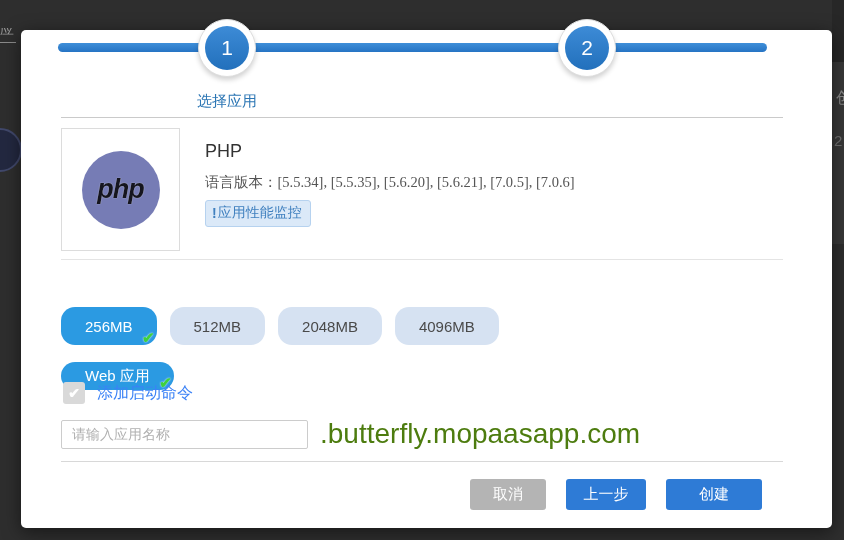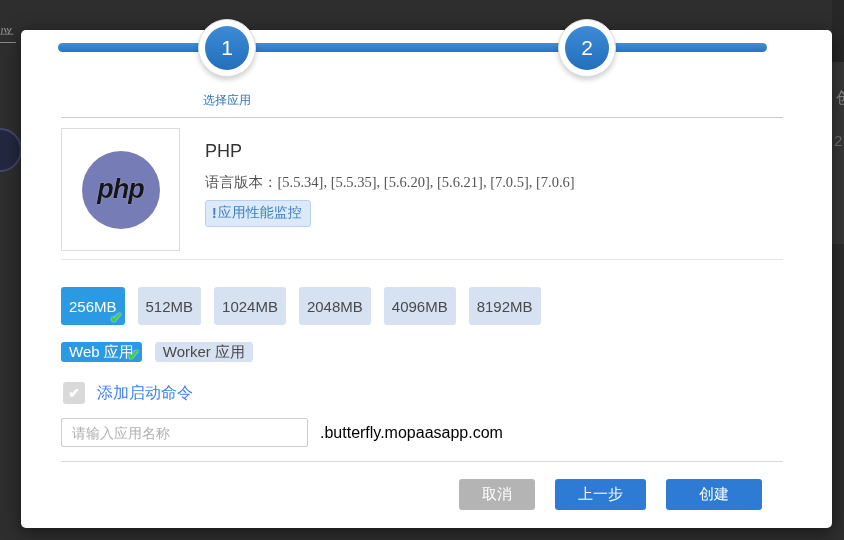--- a/index.html
+++ b/index.html
@@ -28,21 +28,21 @@
   .step-bar { position:absolute; left:37px; top:13px; width:709px; height:9px;
               background:linear-gradient(#3f8fd9,#2674c4); border-radius:5px; }
   .step-halo { position:absolute; top:-11px; width:58px; height:58px; border-radius:50%;
                background:#fff; border:1px solid #dedede; box-shadow:0 3px 5px rgba(0,0,0,.18);
                display:flex; align-items:center; justify-content:center; }
   .halo-1 { left:177px; } .halo-2 { left:537px; }
   .step-circle { width:44px; height:44px; border-radius:50%;
                  background:linear-gradient(#3d8bd6,#2270bc);
                  color:#fff; font-size:21px; display:flex; align-items:center; justify-content:center; }
   .step-label { position:absolute; top:62px; width:140px; text-align:center;
-                color:#2c76b4; font-size:12px; }
+                color:#2c76b4; font-size:15px; }
   .label-1 { left:136px; } .label-2 { left:496px; }
   .hr { position:absolute; left:40px; width:722px; height:1px; background:#cacaca; }
   .hr1 { top:87px; } .hr2 { top:229px; background:#e4e4e4; } .hr3 { top:431px; background:#d8d8d8; }
 
   
   .app-box { position:absolute; left:40px; top:98px; width:119px; height:123px;
              border:1px solid #dcdcdc; display:flex; align-items:center; justify-content:center; }
   .php-logo { width:78px; height:78px; border-radius:50%; background:#767cb5;
               display:flex; align-items:center; justify-content:center; }
   .php-logo span { font-style:italic; font-weight:bold; font-size:27px; color:#15151f;
@@ -51,49 +51,49 @@
   .app-versions { position:absolute; left:184px; top:143px; font-size:14.5px; color:#555;font-family:Liberation Serif, serif; }
   .app-badge { position:absolute; left:184px; top:170px; display:inline-flex; align-items:center;
                padding:3px 8px 4px 6px; background:#dbe9f8; border:1px solid #b6d2ef;
                border-radius:3px; color:#4080bf; font-size:14px; }
   .app-badge .bang { font-weight:bold; margin-right:1px; }
 
   
   .opt-row { position:absolute; left:40px; display:flex; gap:13px; }
   .row-mem { top:257px; }
   .row-type { top:312px; }
-  .opt { height:38px; padding:0 8px; min-width:62px; display:inline-flex; align-items:center;
+  .opt { height:38px; padding:0 24px; min-width:62px; display:inline-flex; align-items:center;
          justify-content:center; background:#d6e2f2; color:#4a4a4a; font-size:15px;
-         border-radius:3px; position:relative; cursor:pointer; }
-  .row-type .opt { height:20px; }
+         border-radius:14px; position:relative; cursor:pointer;margin-top:20px; }
+  .row-type .opt { height:28px; }
   .opt.sel { background:#2b9ae2; color:#fff; }
   .opt .chk { position:absolute; right:2px; bottom:-2px; color:#3ed13e; font-size:15px;
               font-weight:bold; text-shadow:0 0 2px #fff; }
 
   
   .cbx-row { position:absolute; left:42px; top:352px; display:flex; align-items:center; gap:12px; }
   .cbx { width:22px; height:22px; background:#d9d9d9; border-radius:3px; color:#fff;
          font-size:14px; font-weight:bold; display:flex; align-items:center; justify-content:center; }
   .cbx-label { font-size:16px; color:#3b82f6; }
 
   
   .name-row { position:absolute; left:40px; top:388px; display:flex; align-items:center; }
   .name-input { width:247px; height:29px; border:1px solid #ccc; border-radius:2px;
                 padding:0 10px; font-size:14px; color:#333; outline:none;
                 font-family:"Liberation Sans", sans-serif; }
   .name-input::placeholder { color:#b0b0b0; }
-  .suffix { margin-left:12px; font-size:16px; color:#000000; }
+  .suffix { margin-left:12px; font-size:28px; color:#4d7c0f; }
 
   
   .footer { position:absolute; right:70px; top:449px; display:flex; gap:20px;padding-left:34px; }
   .btn { height:31px; border:none; border-radius:3px; color:#fff; font-size:15px;
          cursor:pointer; font-family:"Liberation Sans", sans-serif; }
   .btn-gray { width:76px; background:#b4b4b4; }
   .btn-blue { background:#2e7bd6; }
-  .btn-back { width:91px; }
+  .btn-back { width:80px; }
   .btn-create { width:96px; }
 </style>
 </head>
 <body>
 
 <div class="band-top-right"></div>
 <div class="band-right"></div>
 <div class="frag-topleft">
     <span>应</span>
   </div>
@@ -128,40 +128,31 @@
 
   <div class="opt-row row-mem">
     <div class="opt sel">
       <span>256MB</span>
       <span class="chk">✔</span>
     </div>
     <div class="opt">
       <span>512MB</span>
     </div>
     <div class="opt">
-      <span>1024MB</span>
-    </div>
-    <div class="opt">
       <span>2048MB</span>
     </div>
     <div class="opt">
       <span>4096MB</span>
-    </div>
-    <div class="opt">
-      <span>8192MB</span>
     </div>
   </div>
 
   <div class="opt-row row-type">
     <div class="opt sel">
       <span>Web 应用</span>
       <span class="chk">✔</span>
-    </div>
-    <div class="opt">
-      <span>Worker 应用</span>
     </div>
   </div>
 
   <div class="cbx-row">
     <div class="cbx">
       <span>✔</span>
     </div>
     <div class="cbx-label">添加启动命令</div>
   </div>
 

